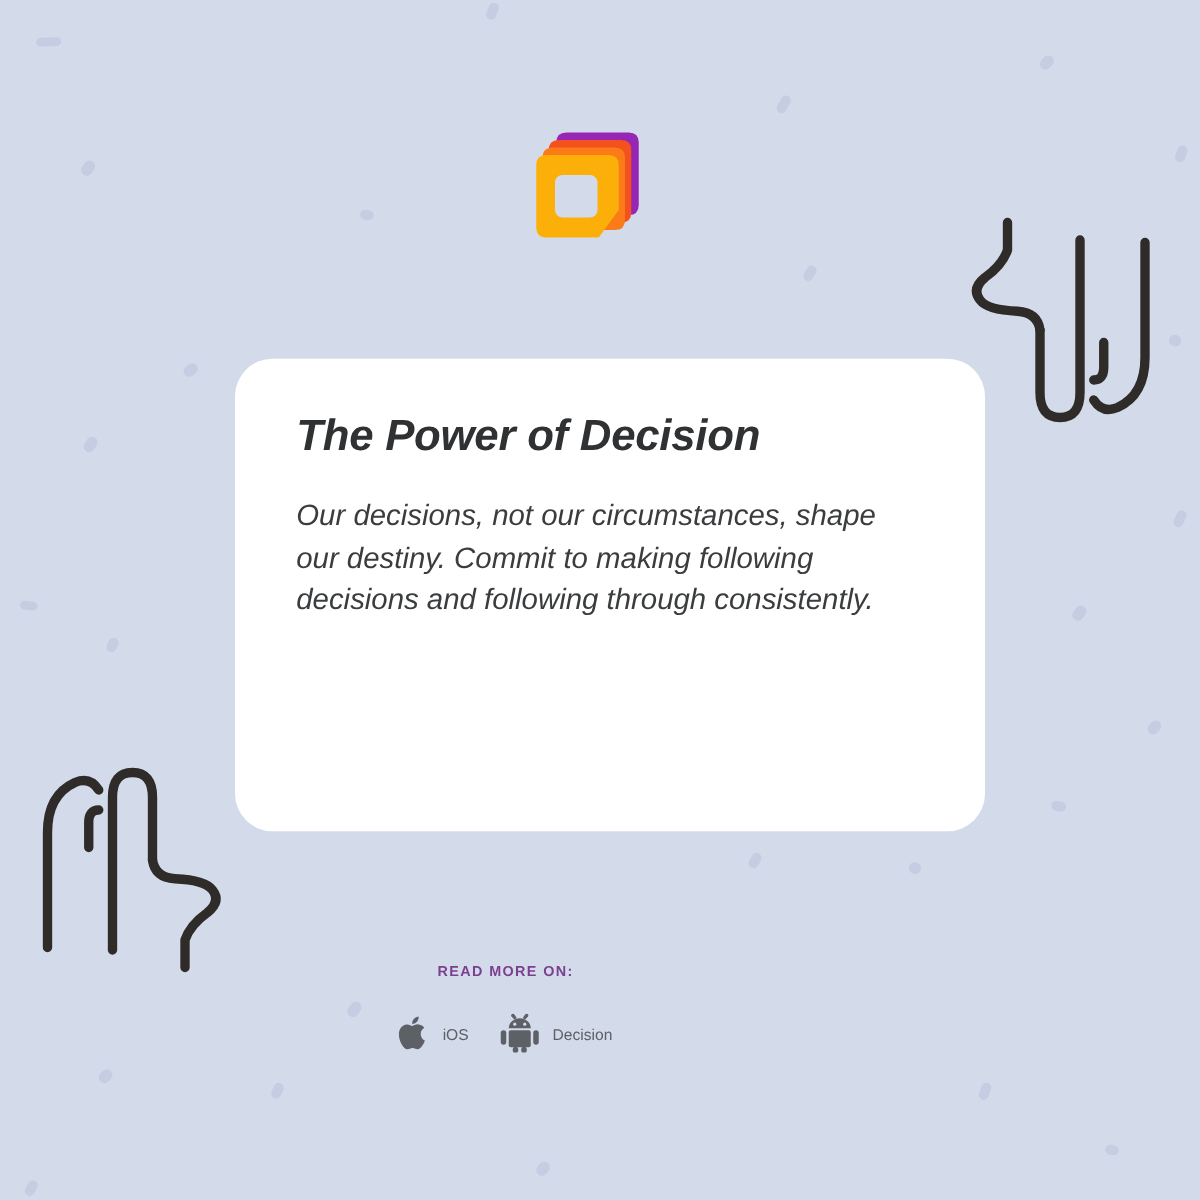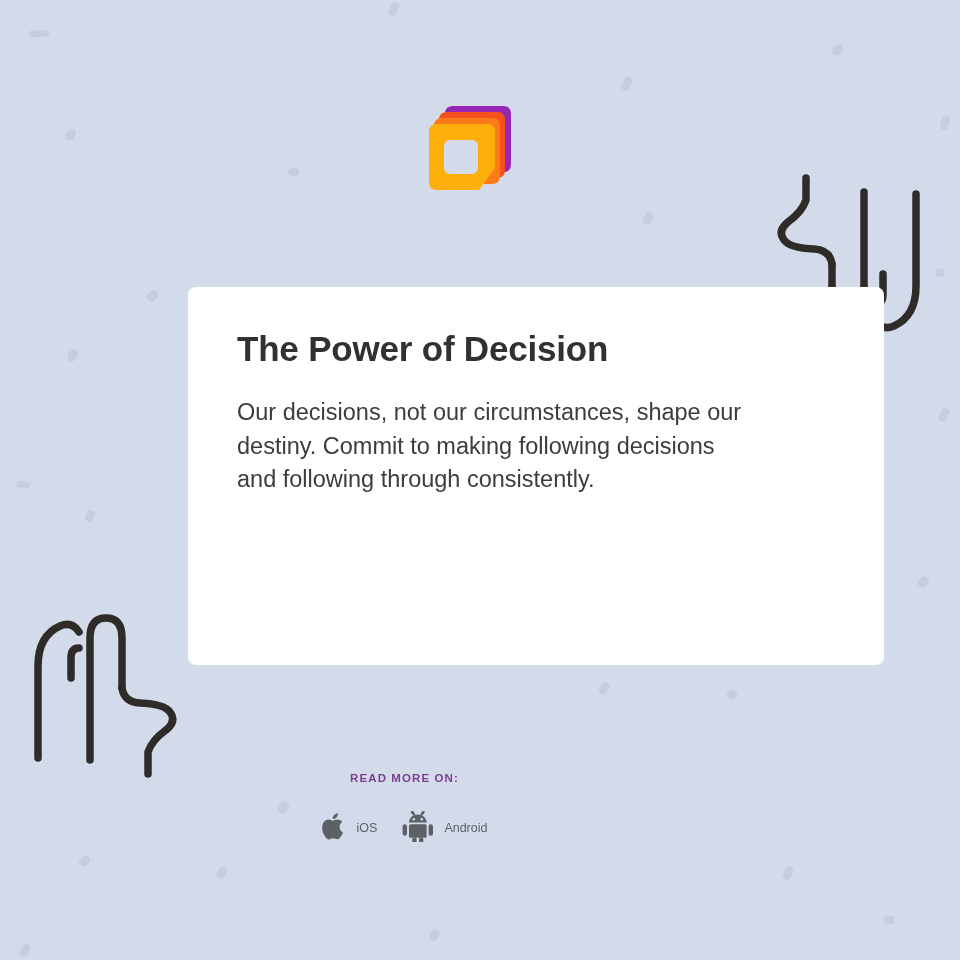--- a/index.html
+++ b/index.html
@@ -63,27 +63,28 @@
     top: 560px;
     width: 178px;
     height: 220px;
   }
 
   
   #card {
     position: absolute;
     left: 188px;
     top: 287px;
-    width: 696px;
+    width: 600px;
     height: 378px;
     background: #ffffff;
-    border-radius: 8px;
+    border-radius: 30px;
     z-index: 5;
     box-sizing: border-box;
     padding: 42px 50px 0 49px;
+    font-style: italic;
   }
   #card-title {
     margin: 0;
     font-size: 35px;
     font-weight: bold;
     color: #2f3133;
     letter-spacing: -0.2px;
     line-height: 1.15;
   }
   #card-body {
@@ -266,19 +267,19 @@
 
               <rect x="1.6" y="13.2" width="4.4" height="11.6" rx="2.2"></rect>
 
               <rect x="27.6" y="13.2" width="4.4" height="11.6" rx="2.2"></rect>
 
               <rect x="11.2" y="26.4" width="4.4" height="5.2" rx="2.2"></rect>
               <rect x="18" y="26.4" width="4.4" height="5.2" rx="2.2"></rect>
             </g>
           </svg>
         </span>
-        <span class="store-label">Android</span>
+        <span class="store-label">Decision</span>
       </div>
 
     </div>
   </div>
 
 </div>
 
 </body></html>

